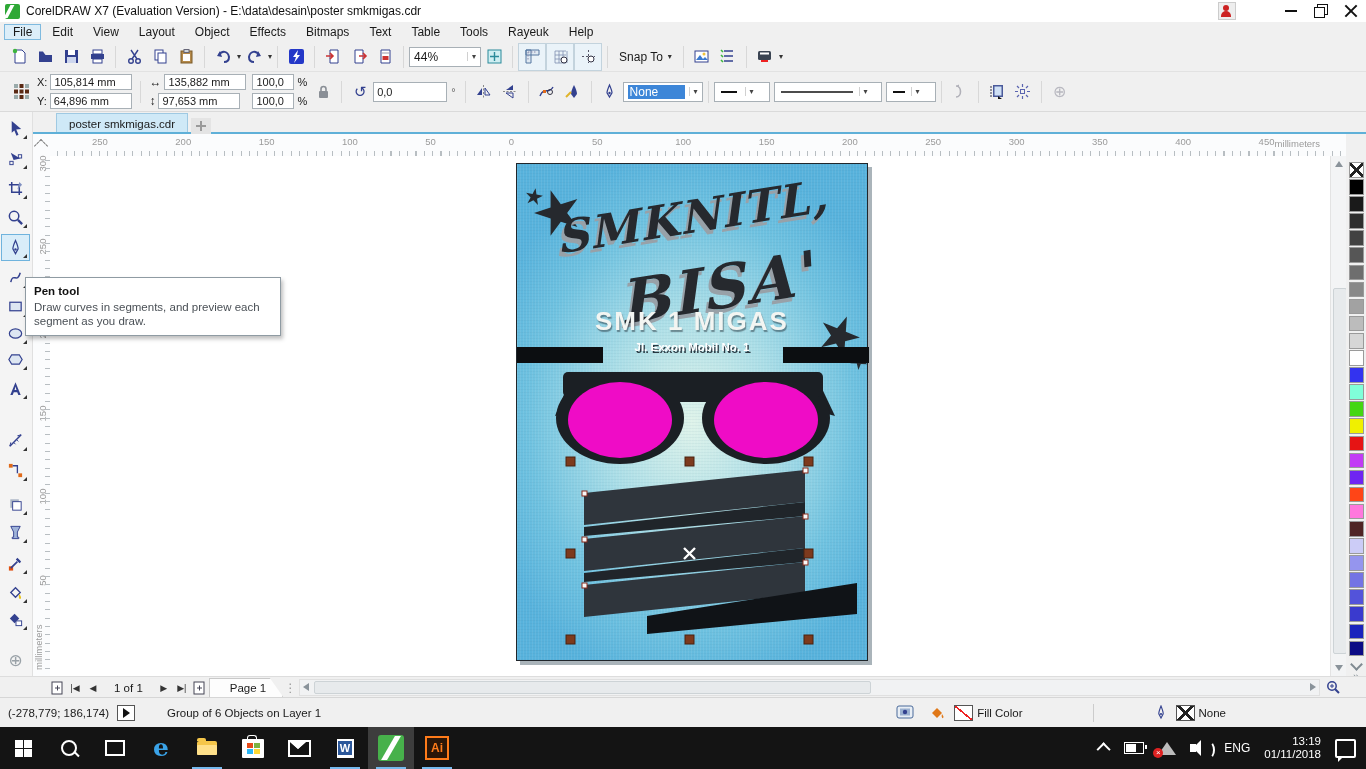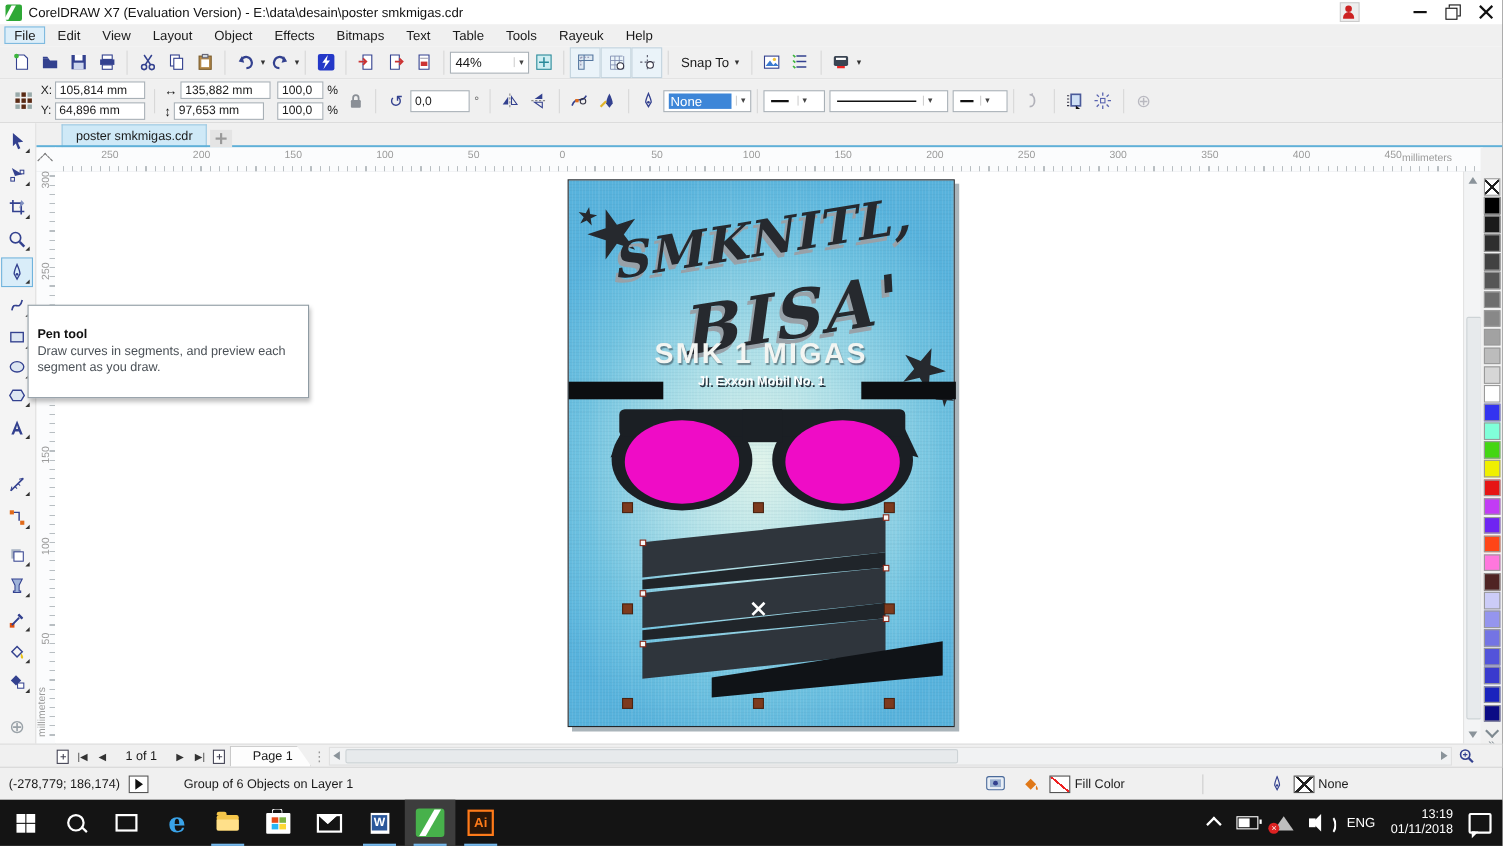--- a/index.html
+++ b/index.html
@@ -101,21 +101,21 @@
     color:var(--headline);transform:rotate(-9deg) skewX(-6deg);text-shadow:-3px 4px 0 var(--headline-shadow);}
   .school{position:absolute;left:0;top:142px;width:100%;text-align:center;font-weight:bold;font-size:26px;
     letter-spacing:2px;color:var(--school-text);text-shadow:1px 2px 1px rgba(20,30,40,.45);}
   .band{position:absolute;top:183px;height:16px;background:var(--band);}
   .bandL{left:0;width:86px;} .bandR{left:266px;width:86px;}
   .addr{position:absolute;left:0;top:177px;width:100%;text-align:center;color:var(--address-text);font-weight:bold;}
   .addr .a1{font-size:11.5px;line-height:12px;text-shadow:1.5px 1.5px 0 rgba(15,25,35,.85);}
   .addr .a2{font-size:12.5px;line-height:14px;text-shadow:1.5px 1.5px 0 rgba(15,25,35,.85);}
   
   #tooltip{left:25px;top:277px;width:238px;background:#fff;border:1px solid #8f9ba3;box-shadow:2px 3px 4px rgba(0,0,0,.25);
-    padding:20px 8px;z-index:50;}
+    padding:7px 8px;z-index:50;}
   #tooltip .tt{font-weight:bold;font-size:11.5px;color:#111;margin-bottom:3px;}
   #tooltip .tb{font-size:11.5px;color:#4a5056;line-height:14px;}
   
   #pagenav{left:0;top:676px;width:1366px;height:21px;background:#f0f0f0;display:flex;align-items:center;border-top:1px solid #ddd;}
   .navic{width:18px;height:16px;display:flex;align-items:center;justify-content:center;font-size:9px;color:#333;}
   .pgtab{height:18px;background:#fdfdfd;border:1px solid #c9c9c9;border-bottom:none;display:flex;align-items:center;
     padding:0 16px 0 20px;font-size:11.5px;clip-path:polygon(0 0,82% 0,100% 100%,0 100%);}
   #hscroll{position:relative;height:15px;background:#f1f2f3;border:1px solid #e0e0e0;flex:1;margin:0 2px;}
   #hscroll .sthumb2{position:absolute;left:14px;top:1px;height:11px;width:555px;background:#e7eaec;border:1px solid #cdd3d6;border-radius:2px;}
   .harr{width:0;height:0;border-top:4px solid transparent;border-bottom:4px solid transparent;position:absolute;top:3px;}
@@ -403,21 +403,21 @@
     <div class="tbtn">
         <svg class="i" viewBox="0 0 17 17">
           <rect x="4" y="8" width="9" height="7" rx="1" fill="#8a8f96"></rect>
           <path d="M6 8 v-2 a2.5 2.5 0 0 1 5 0 v2" fill="none" stroke="#8a8f96" stroke-width="1.6"></path>
         </svg>
       </div>
     <div class="vsep"></div>
     <div class="tbtn">
         <span style="font-size:15px;color:#33418f">↺</span>
       </div>
-    <div class="fld" style="width:54px;height:20px">0,0</div>
+    <div class="fld" style="width:74px;height:20px">0,0</div>
     <span class="lbl" style="margin:0 4px;color:#666">°</span>
     <div class="vsep"></div>
     <div class="tbtn">
         <svg class="i" viewBox="0 0 17 17">
           <path d="M8.5 2 v13" stroke="#888" stroke-dasharray="2 1.5"></path>
           <path d="M7 5 L2 12 h5z" fill="#33418f"></path>
           <path d="M10 5 L15 12 h-5z" fill="none" stroke="#33418f"></path>
         </svg>
       </div>
     <div class="tbtn">

